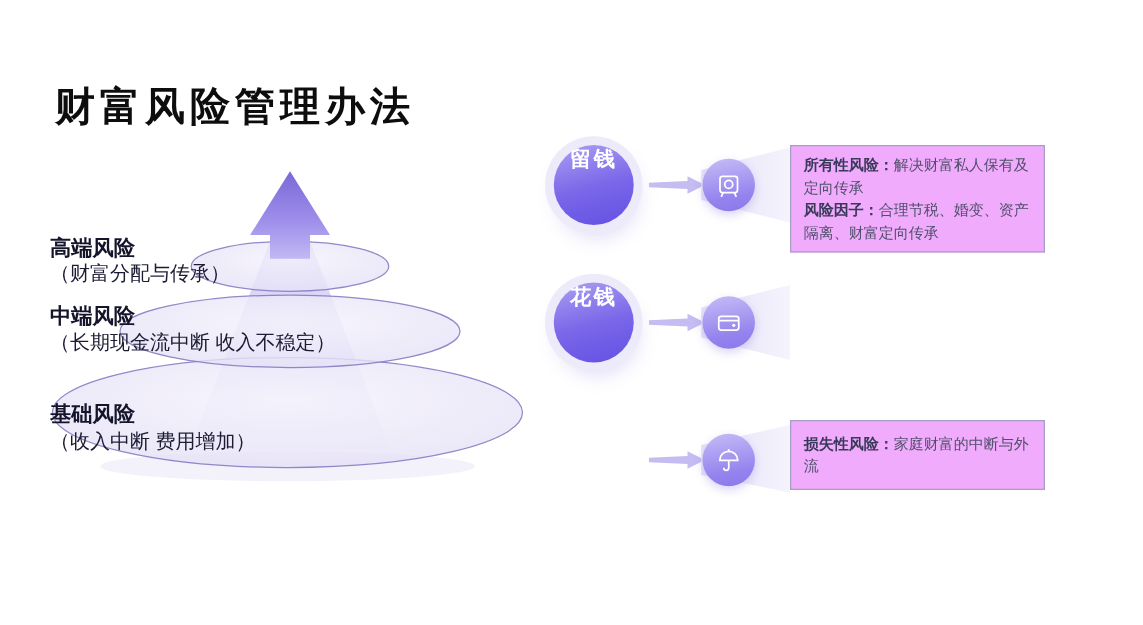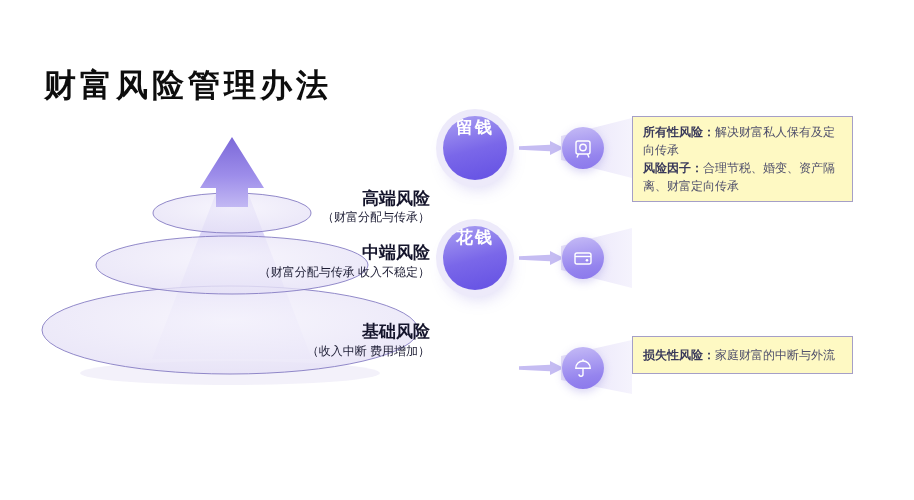--- a/index.html
+++ b/index.html
@@ -12,23 +12,23 @@
 
   
   .page-title{
     position:absolute;left:44px;top:64px;
     font-size:32px;font-weight:800;color:#0d0d0d;letter-spacing:4px;
   }
 
   
   .pyramid{position:absolute;left:40px;top:115px;width:390px;height:290px;}
   .pyramid svg{position:absolute;left:0;top:0;}
-  .pyr-text{position:absolute;left:0;width:100%;text-align:right;color:#14142b;}
+  .pyr-text{position:absolute;left:0;width:100%;text-align:left;color:#14142b;}
   .pyr-name{font-size:17px;font-weight:800;}
-  .pyr-desc{font-size:12px;font-weight:400;color:#1c1c33;}
+  .pyr-desc{font-size:16px;font-weight:400;color:#1c1c33;}
   .t-n0{top:72px;} .t-d0{top:94px;}
   .t-n1{top:126px;} .t-d1{top:149px;}
   .t-n2{top:205px;} .t-d2{top:228px;}
 
   
   .flow-row{position:absolute;left:443px;width:470px;height:86px;}
   .row-1{top:110px;} .row-2{top:220px;} .row-3{top:330px;}
 
   .big-circle{
     position:absolute;left:0;top:6px;width:64px;height:64px;border-radius:50%;
@@ -43,22 +43,22 @@
   .funnel{position:absolute;left:110px;top:0;}
 
   .icon-circle{
     position:absolute;left:119px;top:17px;width:42px;height:42px;border-radius:50%;
     background:linear-gradient(170deg,#c6bcf6 0%,#9584ee 70%,#8a77eb 100%);
     box-shadow:0 3px 8px rgba(130,115,220,.3);
     display:flex;align-items:center;justify-content:center;
   }
 
   .risk-box{
-    position:absolute;left:189px;top:6px;width:221px;box-sizing:border-box;
-    background:#fef9c3;border:1px solid #a59fc7;
+    position:absolute;left:189px;top:6px;width:204px;box-sizing:border-box;
+    background:#f0abfc;border:1px solid #a59fc7;
     padding:6px 10px;color:#50506c;font-size:12px;line-height:1.5;
   }
   .row-3 .risk-box{padding:9px 10px;}
   .box-line{margin:0;}
   .bold{font-weight:800;color:#39395a;}
 </style>
 </head>
 <body>
 
 <div class="canvas">
@@ -92,21 +92,21 @@
       <polygon points="176,78 208,78 272,244 112,244" fill="url(#beamGrad)"></polygon>
       <ellipse cx="190" cy="258" rx="150" ry="12" fill="#dcd8f0" fill-opacity="0.35"></ellipse>
       <ellipse cx="190" cy="215" rx="188" ry="44" fill="url(#discGrad)" fill-opacity="0.8" stroke="#7f76c0" stroke-opacity="0.85"></ellipse>
       <ellipse cx="192" cy="150" rx="136" ry="29" fill="url(#discGrad)" fill-opacity="0.8" stroke="#7f76c0" stroke-opacity="0.85"></ellipse>
       <ellipse cx="192" cy="98" rx="79" ry="20" fill="url(#discGrad)" fill-opacity="0.8" stroke="#7f76c0" stroke-opacity="0.85"></ellipse>
       <polygon points="192,22 160,73 176,73 176,92 208,92 208,73 224,73" fill="url(#arrowGrad)"></polygon>
     </svg>
     <div class="pyr-text pyr-name t-n0">高端风险</div>
     <div class="pyr-text pyr-desc t-d0">（财富分配与传承）</div>
     <div class="pyr-text pyr-name t-n1">中端风险</div>
-    <div class="pyr-text pyr-desc t-d1">（财富分配与传承 收入不稳定）</div>
+    <div class="pyr-text pyr-desc t-d1">（长期现金流中断 收入不稳定）</div>
     <div class="pyr-text pyr-name t-n2">基础风险</div>
     <div class="pyr-text pyr-desc t-d2">（收入中断 费用增加）</div>
   </div>
 
   <div class="flow-row row-1">
     <div class="big-circle">
       <span class="big-circle-label">留钱</span>
     </div>
     <svg class="flow-arrow" width="46" height="16">
       <polygon points="0,6.2 31,4.8 31,1 45,8 31,15 31,11.2 0,9.8" fill="#c5bcf2"></polygon>

